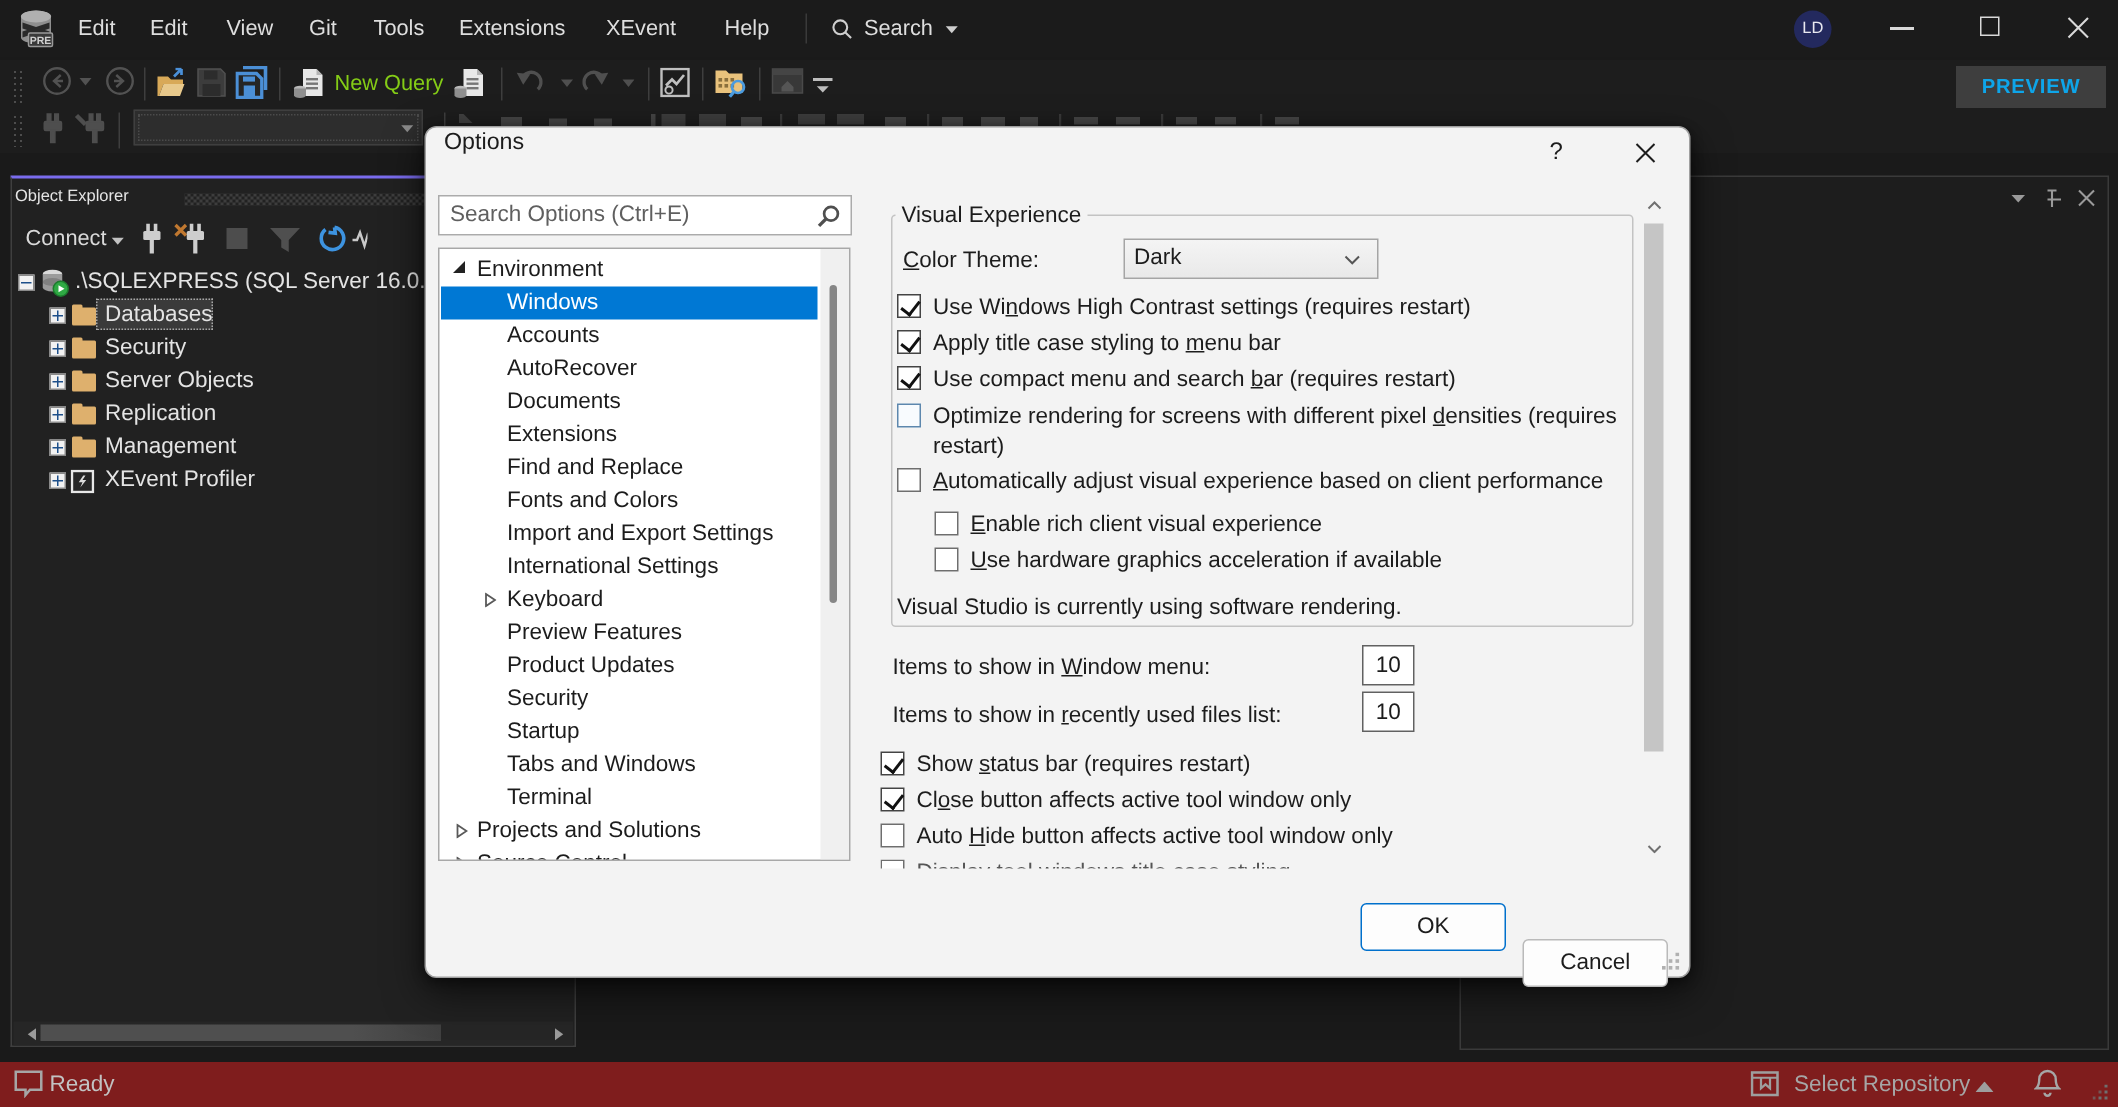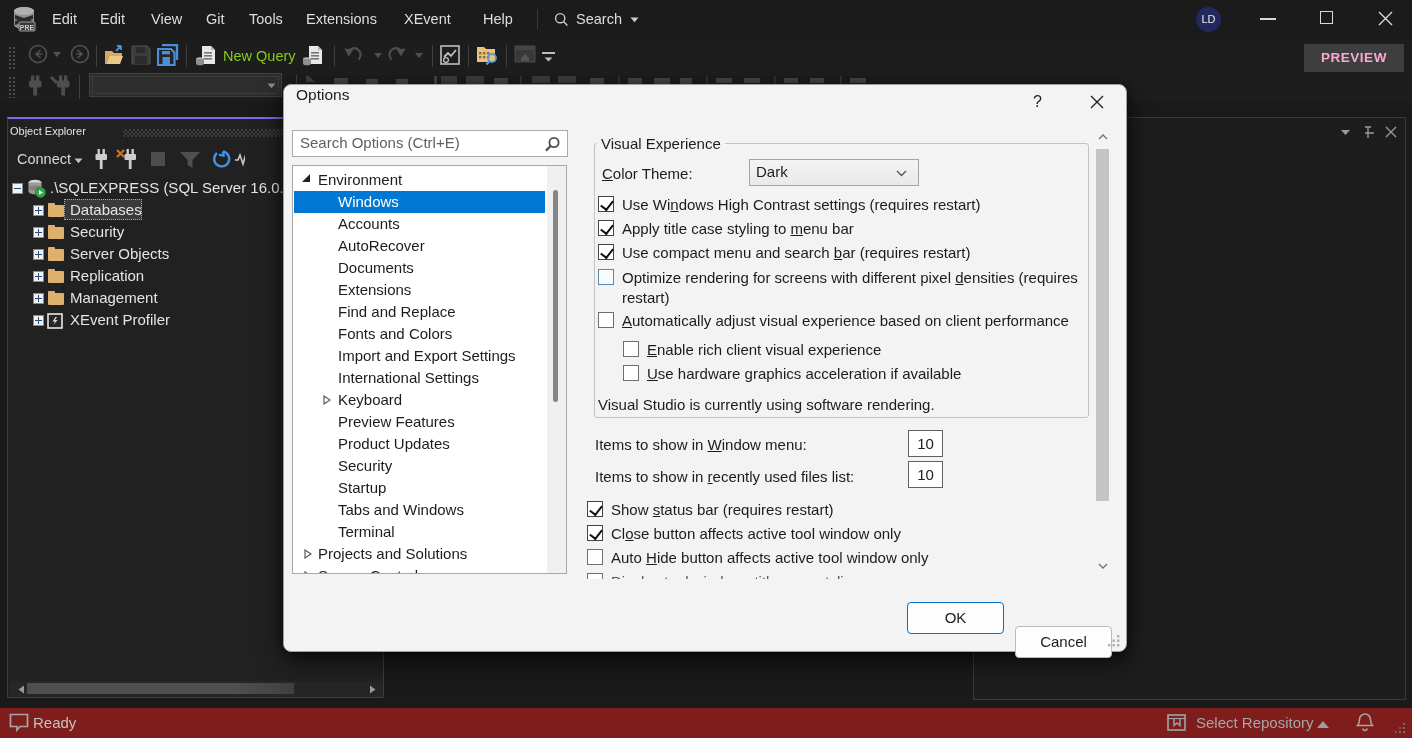--- a/index.html
+++ b/index.html
@@ -228,21 +228,21 @@
         <rect x="410" y="2" width="16" height="5"></rect>
         <rect x="438" y="2" width="16" height="5"></rect>
         <rect x="468" y="0" width="1.5" height="9" fill="#3e3e3e"></rect>
         <rect x="478" y="2" width="14" height="5"></rect>
         <rect x="504" y="2" width="14" height="5"></rect>
         <rect x="534" y="0" width="1.5" height="9" fill="#3e3e3e"></rect>
         <rect x="544" y="2" width="16" height="5"></rect>
       </g>
     </svg>
   </div>
-  <div class="abs" style="left:1304px;top:44px;width:100px;height:28px;background:#3e3e3e;color:#f9a8d4;font-size:13.5px;font-weight:bold;text-align:center;line-height:28px;letter-spacing:0.5px;">PREVIEW</div>
+  <div class="abs" style="left:1304px;top:44px;width:100px;height:28px;background:#3e3e3e;color:#0ea5e9;font-size:13.5px;font-weight:bold;text-align:center;line-height:28px;letter-spacing:0.5px;">PREVIEW</div>
   <div class="abs" id="oe">
     <div id="oe-title">Object Explorer</div>
     <div id="oe-hatch"></div>
 
     <div class="abs" style="left:9px;top:29px;color:#dadada;font-size:14.5px;line-height:22px">Connect</div>
     <svg class="abs" style="left:66px;top:39px" width="9" height="6" viewBox="0 0 9 6">
         <path d="M0.5 0.5 L8.5 0.5 L4.5 5.2 Z" fill="#c2c2c2"></path>
       </svg>
     <svg class="abs" style="left:87px;top:30px" width="150" height="22" viewBox="0 0 150 22">
       <g fill="#cdcdcd">

